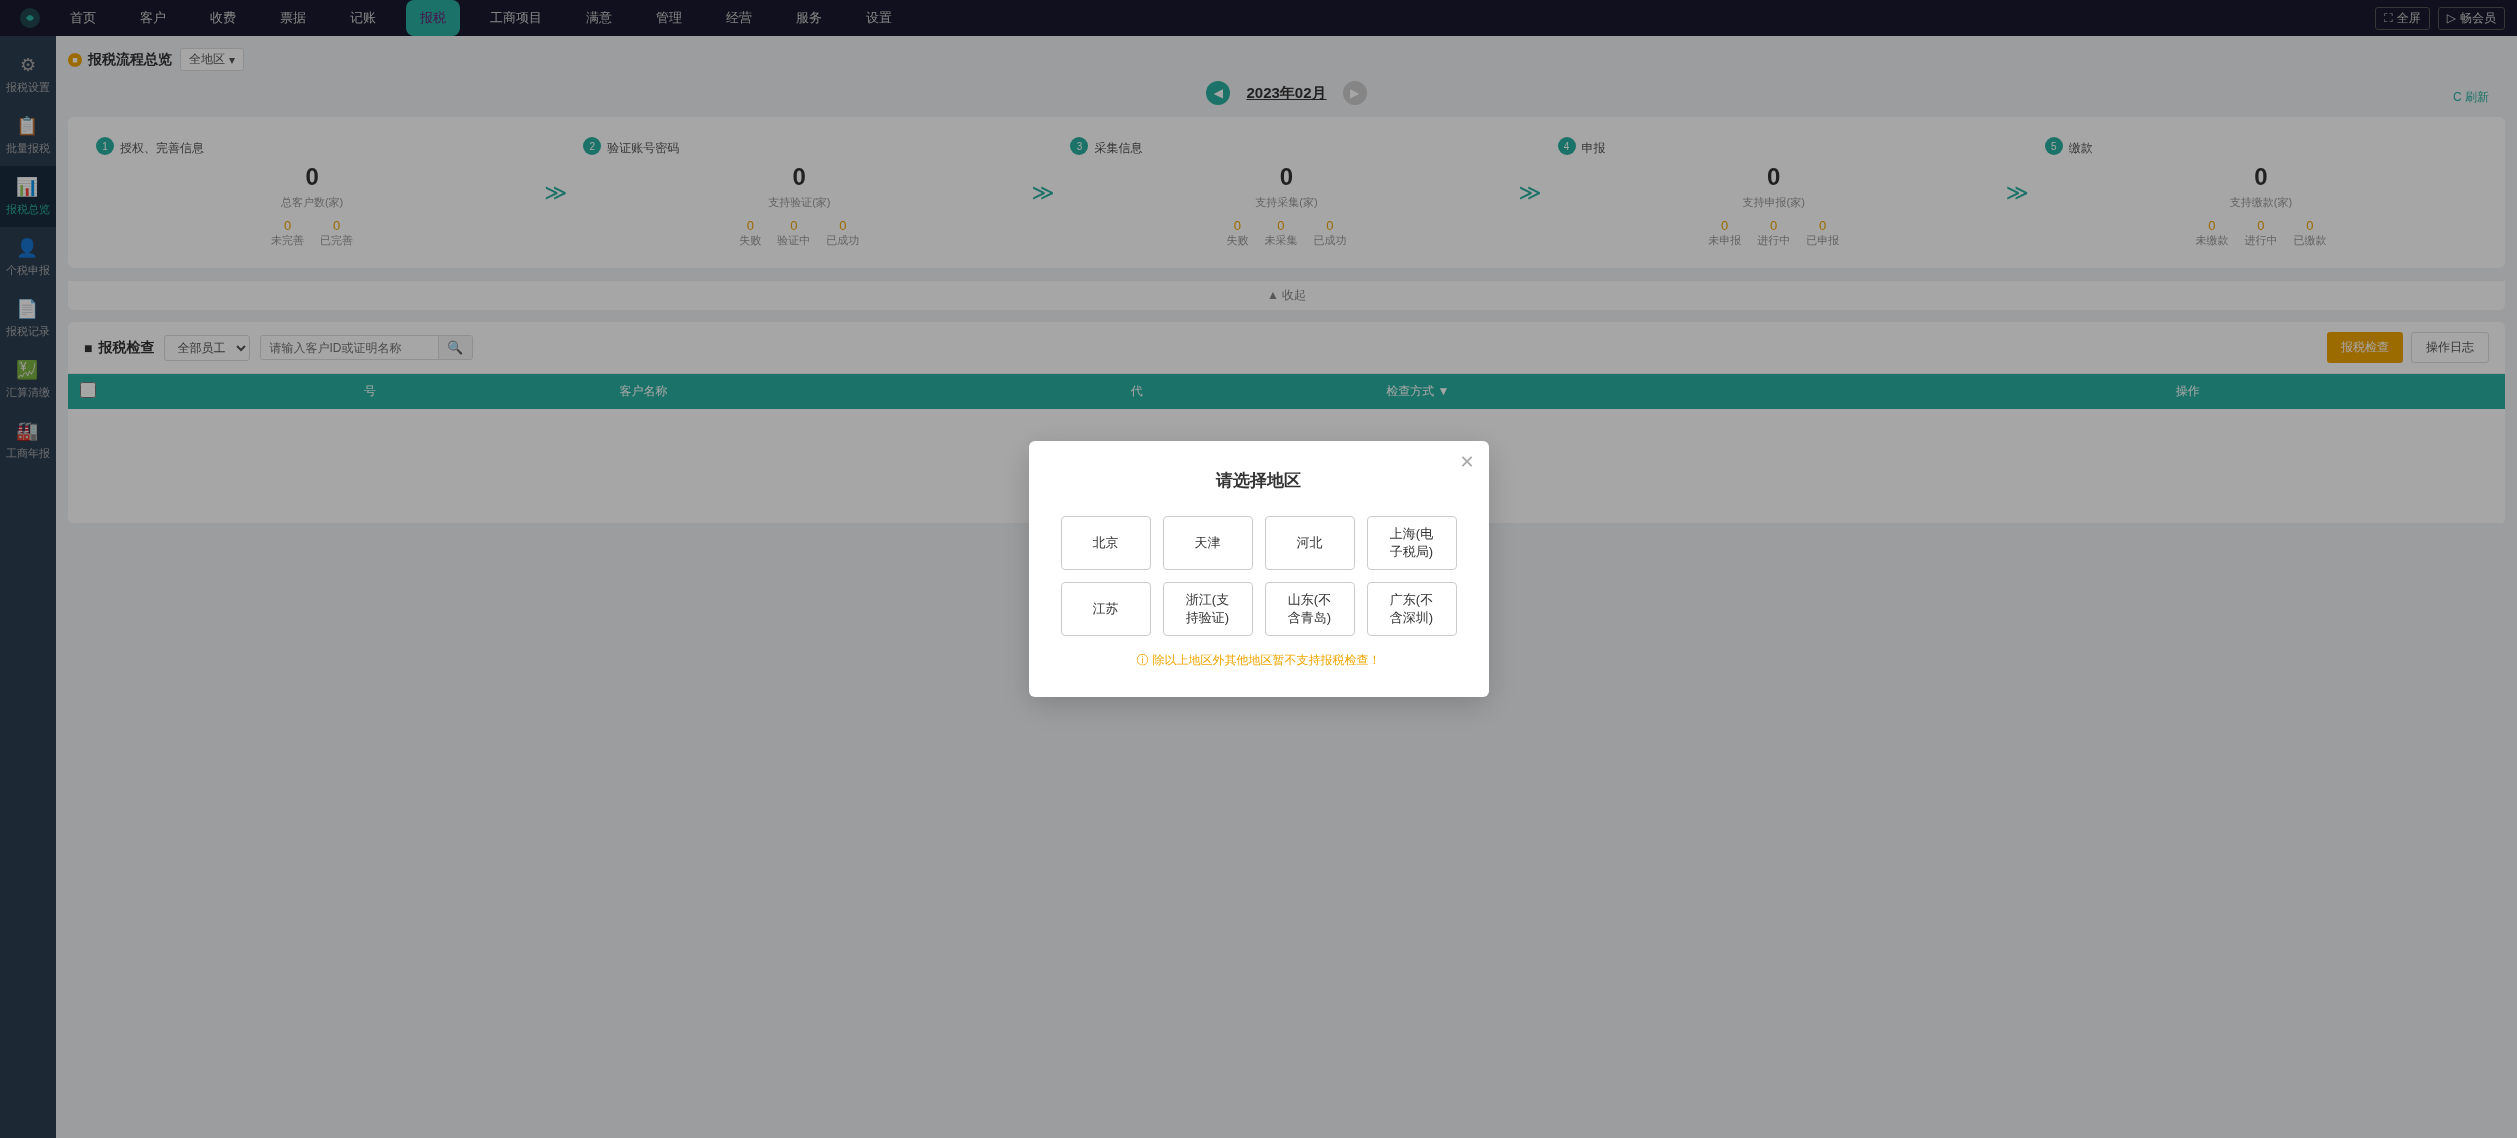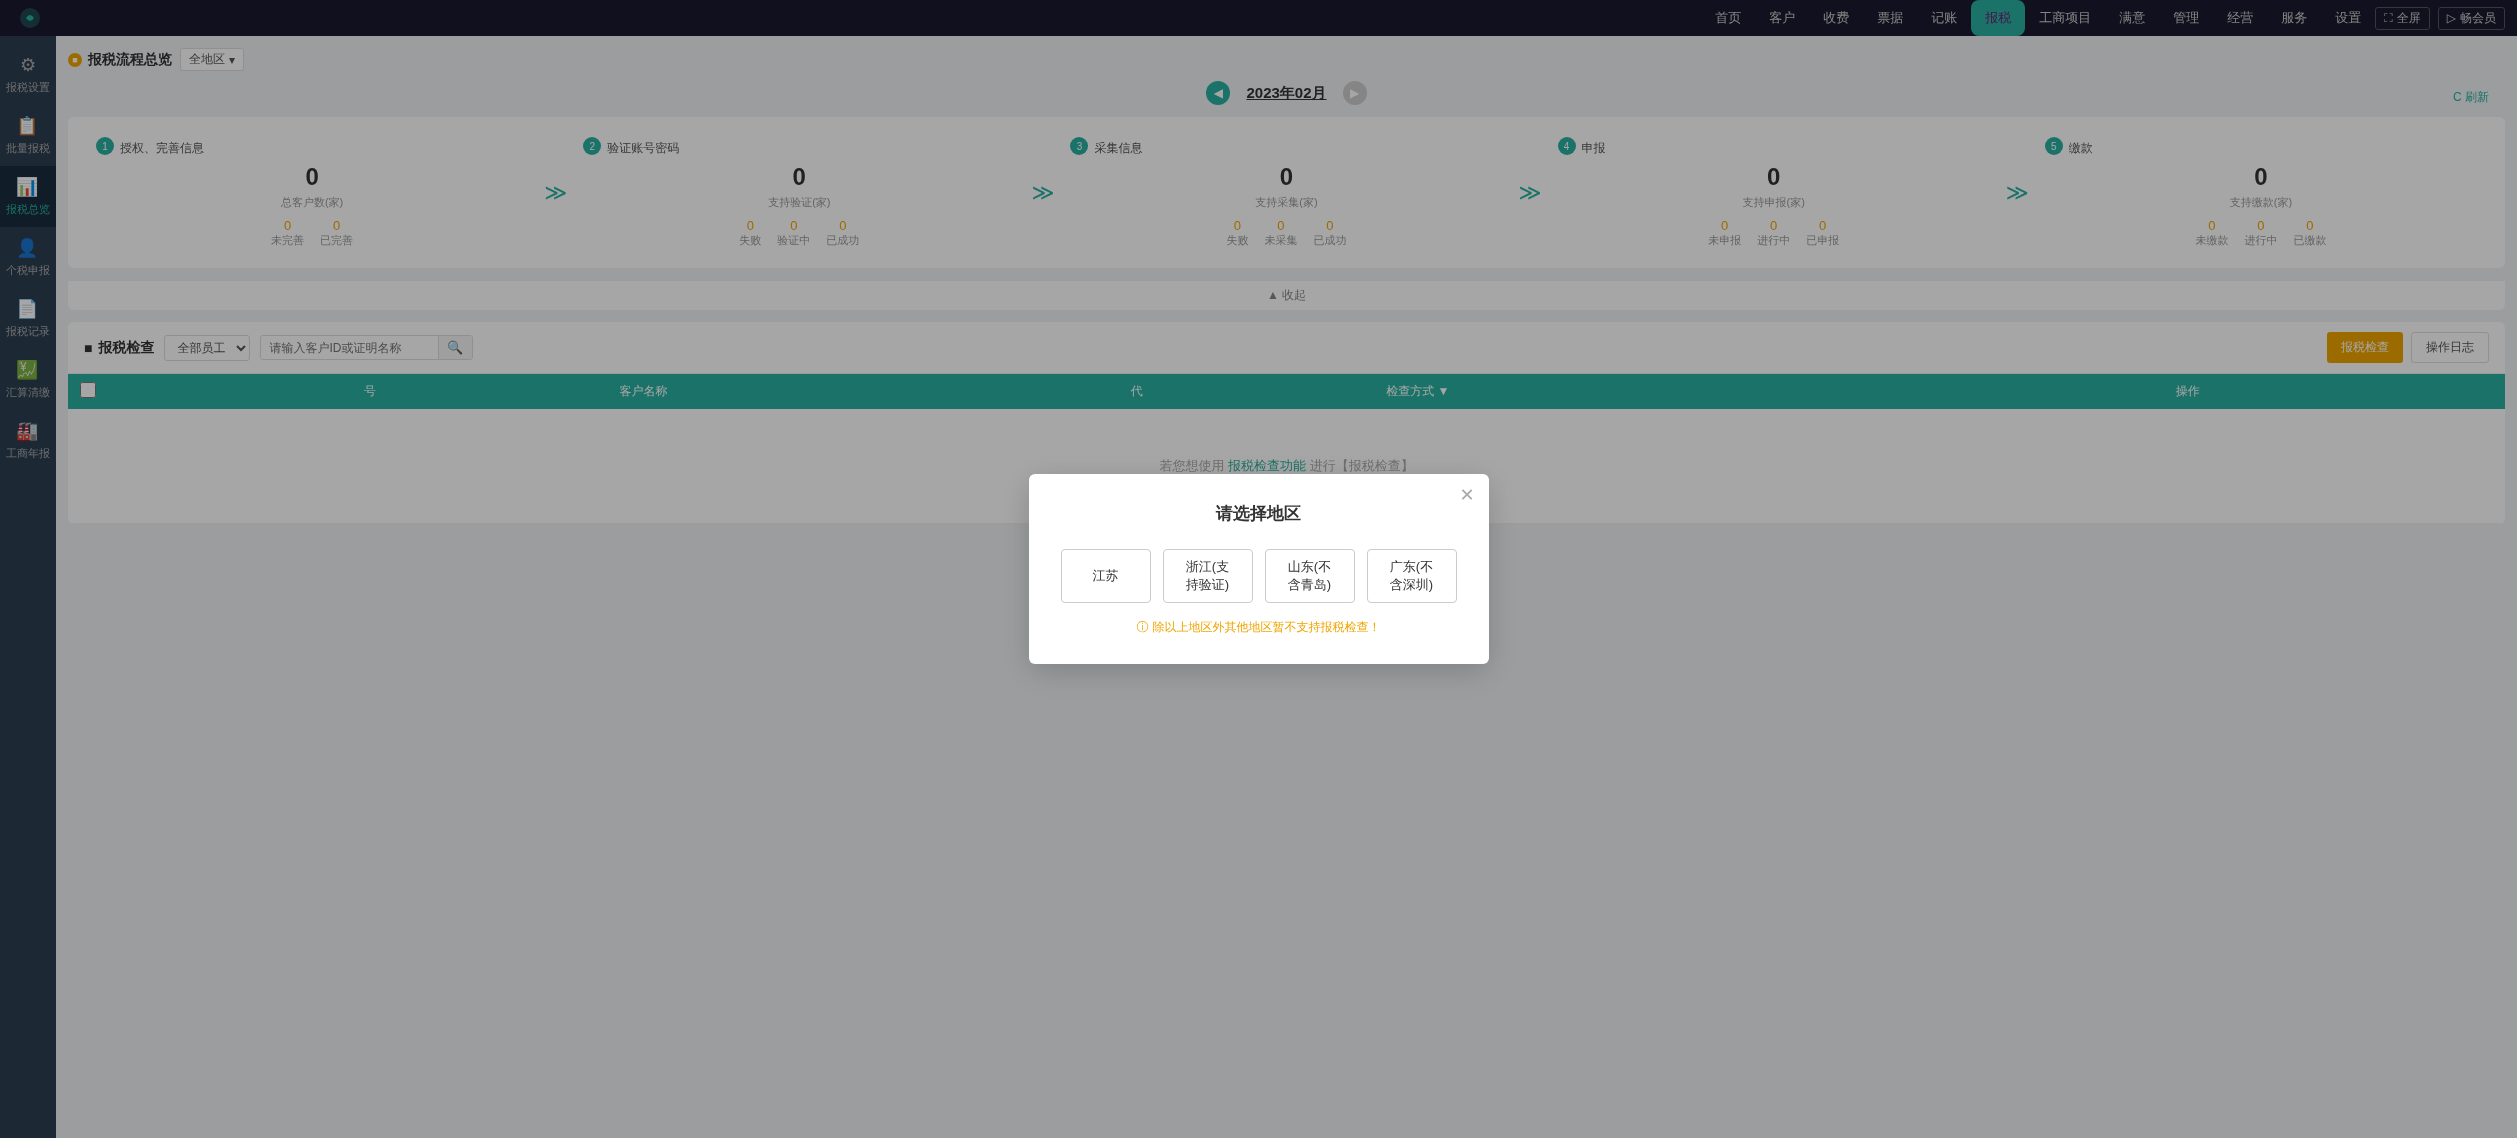--- a/index.html
+++ b/index.html
@@ -20,22 +20,21 @@
       display: flex;
       align-items: center;
       justify-content: center;
       margin-right: 8px;
     }
     .top-nav .logo svg { width: 24px; height: 24px; }
     .top-nav-items {
       display: flex;
       align-items: center;
       flex: 1;
-      gap: 0;
-      justify-content: flex-end;
+      gap: 16px;
     }
     .top-nav-item {
       padding: 0 14px;
       height: 36px;
       display: flex;
       align-items: center;
       color: #ccc;
       font-size: 13px;
       cursor: pointer;
       white-space: nowrap;
@@ -688,20 +687,26 @@
     </div>
 
   </div>
 </div>
 
 <div class="modal-overlay">
   <div class="modal">
     <button class="modal-close">✕</button>
     <div class="modal-title">请选择地区</div>
 
+    <div class="region-row">
+      <button class="region-btn">北京</button>
+      <button class="region-btn">天津</button>
+      <button class="region-btn">河北</button>
+      <button class="region-btn">上海(电子税局)</button>
+    </div>
 
     <div class="region-row">
       <button class="region-btn">江苏</button>
       <button class="region-btn">浙江(支持验证)</button>
       <button class="region-btn">山东(不含青岛)</button>
       <button class="region-btn">广东(不含深圳)</button>
     </div>
 
 
     <div class="modal-warning">

